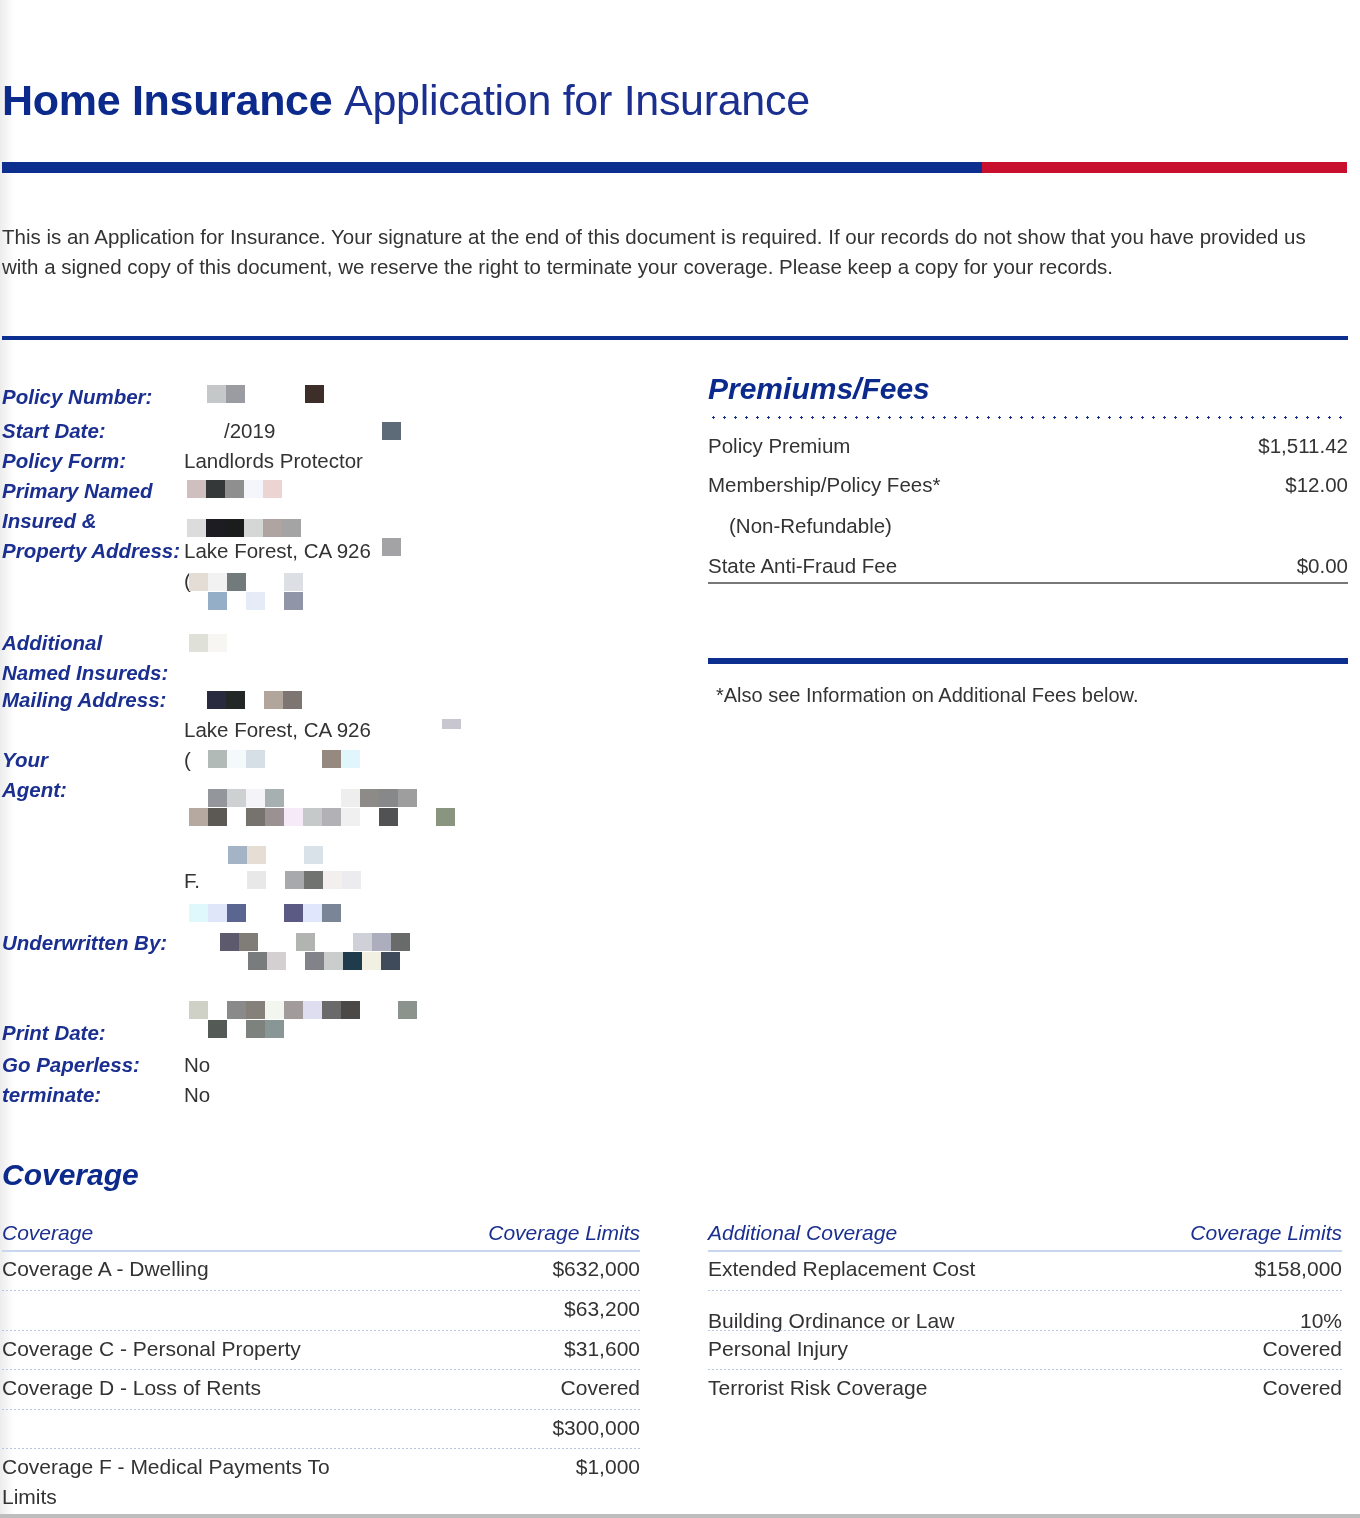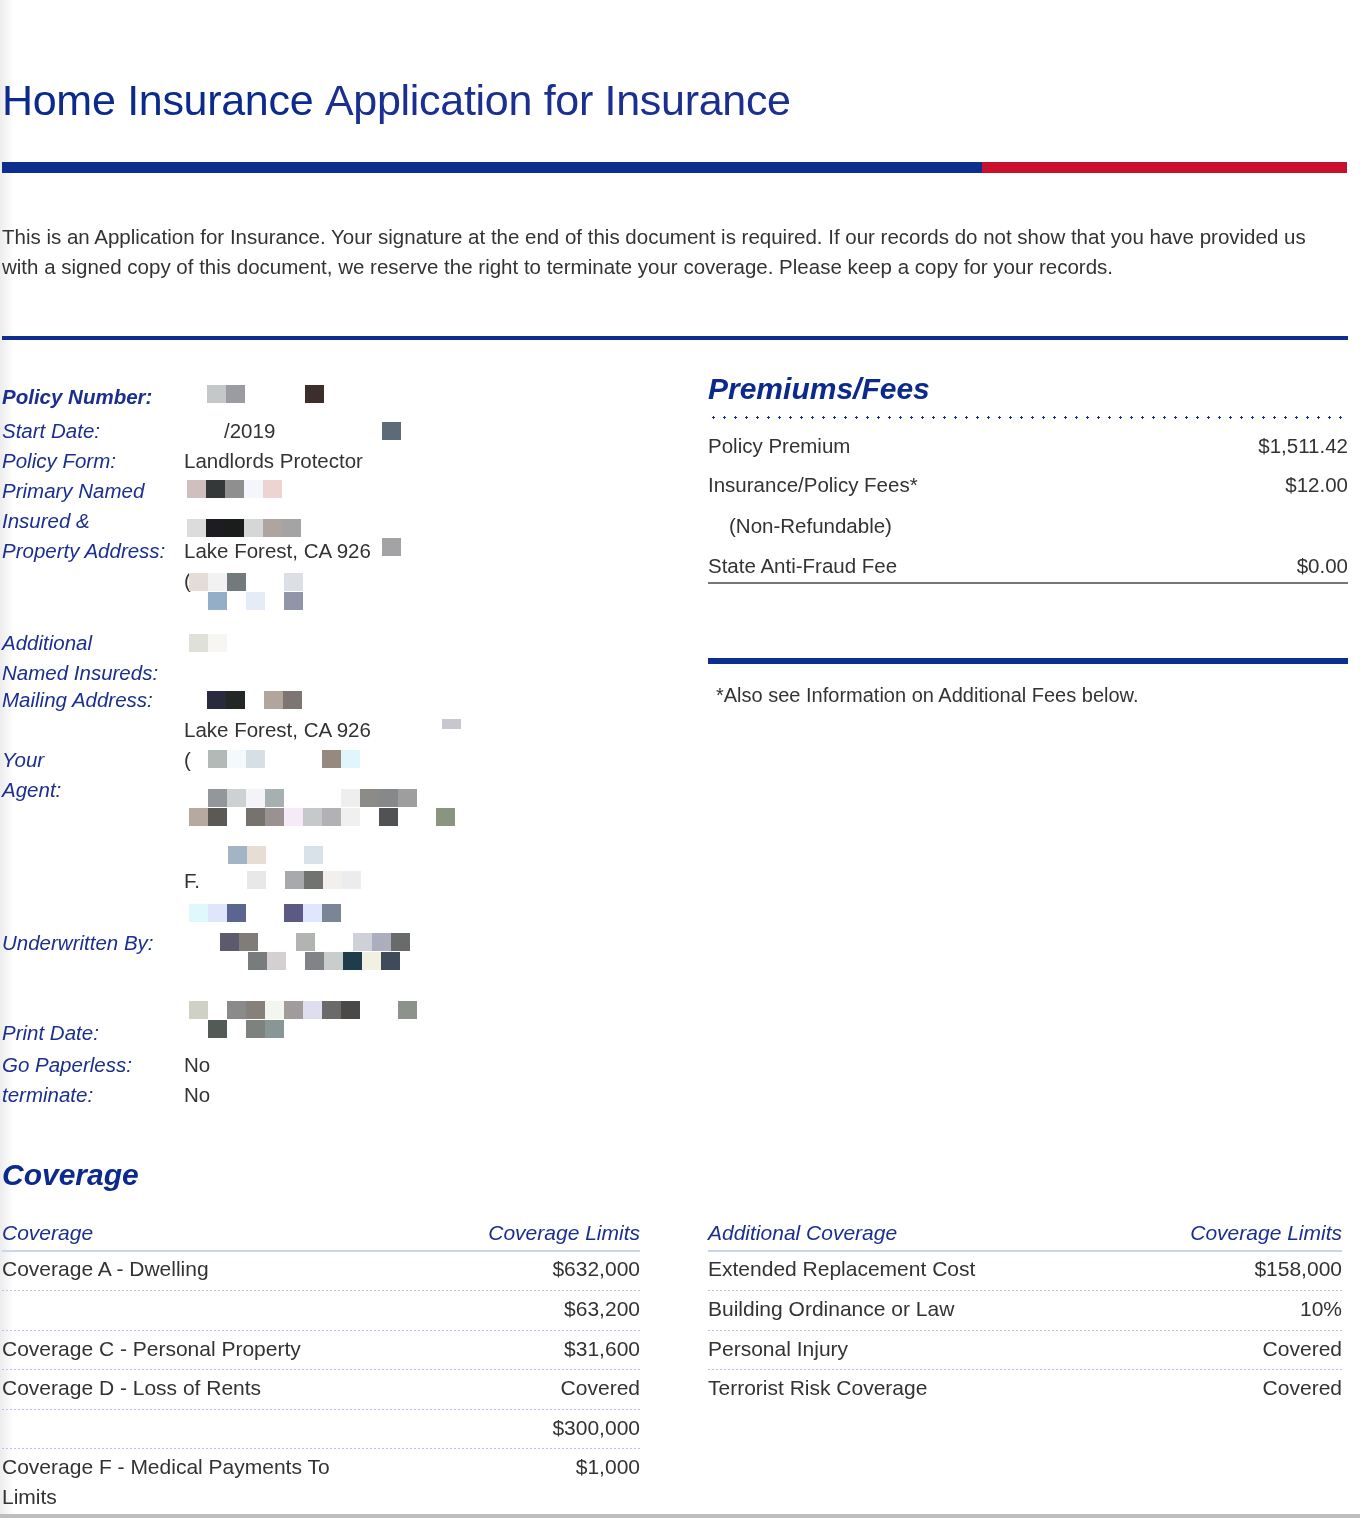--- a/index.html
+++ b/index.html
@@ -3,35 +3,35 @@
   <meta charset="utf-8">
   <style>
     * { box-sizing: border-box; margin: 0; padding: 0; }
     html, body { width: 1360px; height: 1518px; background: #ffffff; overflow: hidden; }
     body { font-family: "Liberation Sans", sans-serif; color: #333333; position: relative; }
 
     .page-edge { position: absolute; left: 0; top: 0; width: 14px; height: 1518px;
       background: linear-gradient(to right, #ececec, #ffffff); }
 
     .title { position: absolute; left: 2px; top: 76px; font-size: 43px; color: #0b2a8c; letter-spacing: -0.3px; white-space: nowrap; }
-    .title .bold { font-weight: normal; }
+    .title .bold { font-weight: bold; }
     .title .light { font-weight: normal; color: #1a2f8f; margin-top: 24px; }
 
     .stripe { position: absolute; top: 162px; height: 11px; }
     .stripe.blue { left: 2px; width: 980px; background: #0c2e8f; }
     .stripe.red { left: 982px; width: 365px; background: #c8102e; }
 
     .intro { position: absolute; left: 2px; top: 222px; width: 1340px; font-size: 20.5px; line-height: 30px; color: #333; }
 
     .rule-blue { position: absolute; left: 2px; top: 336px; width: 1346px; height: 4px; background: #0c2e8f; }
 
     
     .info { position: absolute; left: 2px; top: 380px; width: 480px; }
     .info-row { position: absolute; left: 0; width: 480px; font-size: 20.5px; line-height: 30px; }
-    .info-label { position: absolute; left: 0; color: #1a2f8f; font-style: italic; white-space: nowrap; }
+    .info-label { position: absolute; left: 0; color: #1a2f8f; font-style: italic; white-space: nowrap; font-weight: bold; }
     .info-label.strong { font-weight: bold; font-style: italic; }
     .info-value { position: absolute; left: 182px; color: #333; white-space: nowrap; }
 
     .redact { position: absolute; display: flex; height: 18px; }
     .redact span { display: inline-block; width: 19px; height: 18px; }
 
     
     .prem { position: absolute; left: 708px; top: 372px; width: 640px; }
     .prem-title { font-size: 30px; font-weight: bold; font-style: italic; color: #0b2a8c; }
     .dots { position: absolute; left: 0; top: 44px; width: 640px; height: 3px;
@@ -322,21 +322,21 @@
 
 <section class="prem">
   <h2 class="prem-title">Premiums/Fees</h2>
   <div class="dots"></div>
 
   <div class="fee-row" style="top:59px">
     <span class="lab">Policy Premium</span>
     <span class="val">$1,511.42</span>
   </div>
   <div class="fee-row" style="top:98px">
-    <span class="lab">Insurance/Policy Fees*</span>
+    <span class="lab">Membership/Policy Fees*</span>
     <span class="val">$12.00</span>
   </div>
   <div class="fee-row" style="top:139px">
     <span class="lab" style="left:21px">(Non-Refundable)</span>
   </div>
   <div class="fee-row" style="top:179px">
     <span class="lab">State Anti-Fraud Fee</span>
     <span class="val">$0.00</span>
   </div>
 
@@ -393,21 +393,21 @@
   <span class="th" style="left:0">Additional Coverage</span>
   <span class="th" style="right:0">Coverage Limits</span>
   <div class="head-rule" style="width:634px"></div>
 
   <div class="tr" style="top:36px;width:634px;height:30px">
     <span class="c1">Extended Replacement Cost</span>
     <span class="c2">$158,000</span>
   </div>
   <div class="row-rule" style="top:72px;width:634px"></div>
 
-  <div class="tr" style="top:76px;width:634px;height:30px">
+  <div class="tr" style="top:88px;width:634px;height:30px">
     <span class="c1">Building Ordinance or Law</span>
     <span class="c2">10%</span>
   </div>
   <div class="row-rule" style="top:112px;width:634px"></div>
 
   <div class="tr" style="top:116px;width:634px;height:30px">
     <span class="c1">Personal Injury</span>
     <span class="c2">Covered</span>
   </div>
   <div class="row-rule" style="top:151px;width:634px"></div>

